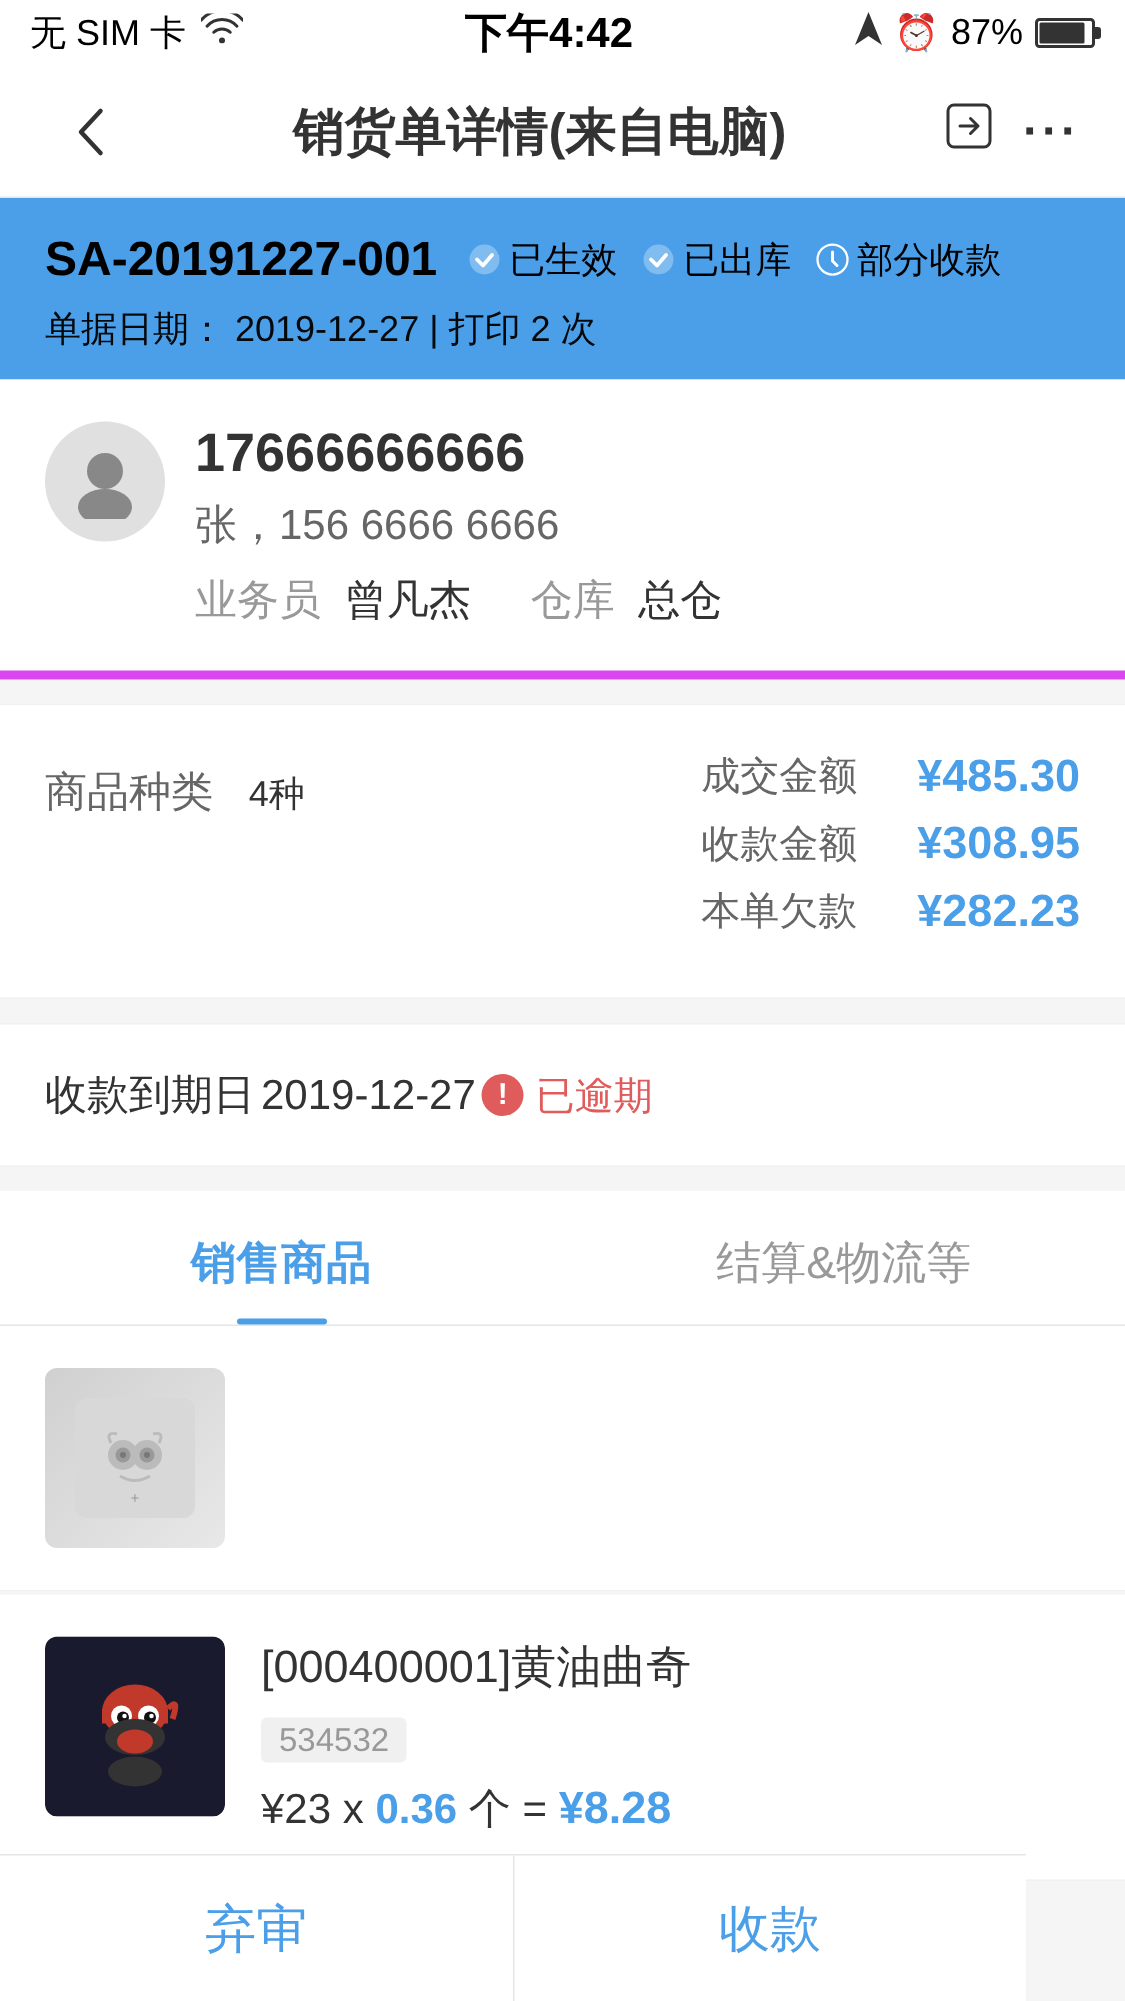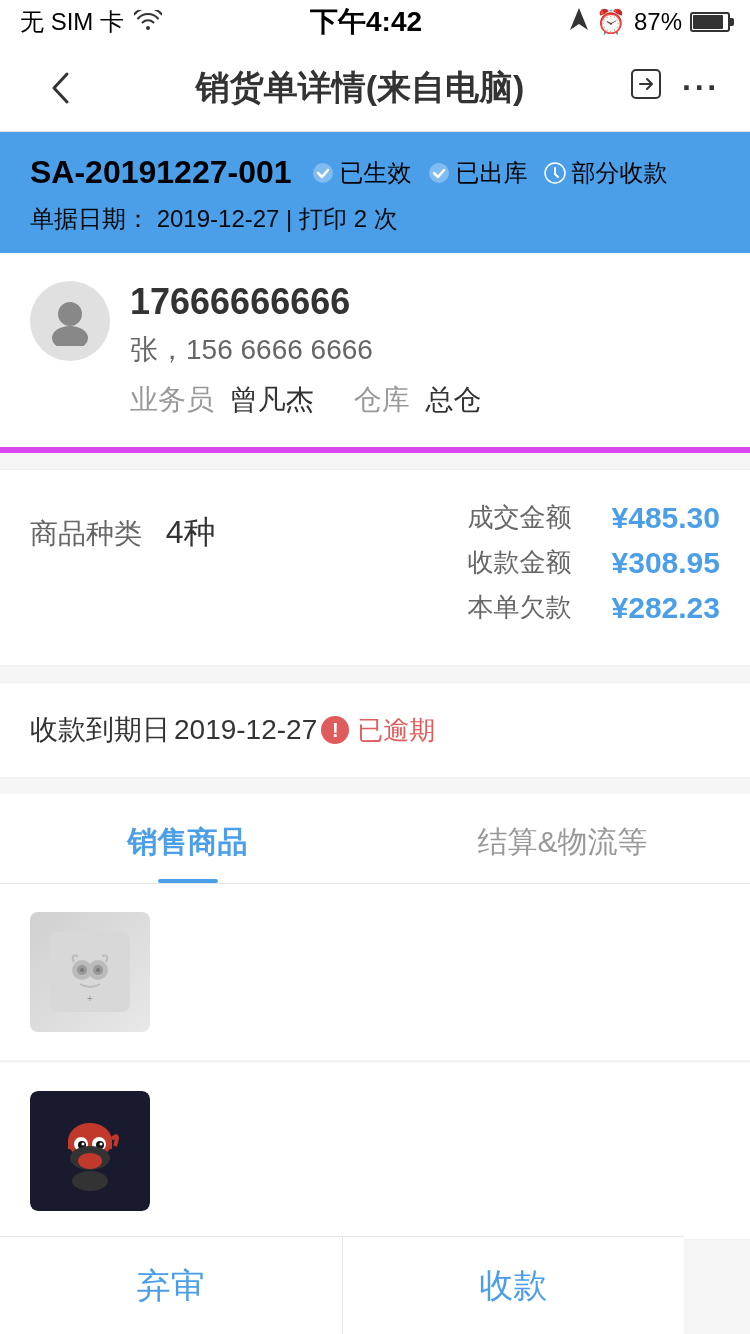--- a/index.html
+++ b/index.html
@@ -107,21 +107,21 @@
       margin-top: 16px;
       border-top: 1px solid #f0f0f0;
       border-bottom: 1px solid #f0f0f0;
     }
     .summary-row {
       display: flex;
       justify-content: space-between;
       align-items: flex-start;
     }
     .summary-left .summary-item { font-size: 28px; color: #666; line-height: 2; }
-    .summary-item-val { font-size: 32px; color: #333; font-weight: 500; }
+    .summary-item-val { font-size: 24px; color: #333; font-weight: 500; }
     .summary-right { text-align: right; }
     .amount-row {
       display: flex; justify-content: space-between; align-items: center;
       margin-bottom: 10px; gap: 40px;
     }
     .amount-label { font-size: 26px; color: #666; }
     .amount-value { font-size: 30px; color: #4a9fe8; font-weight: 700; }
 
     
     .due-section {
@@ -421,20 +421,32 @@
           <ellipse cx="45" cy="52" rx="20" ry="12" fill="#333"></ellipse>
 
           <ellipse cx="45" cy="55" rx="12" ry="8" fill="#c0392b"></ellipse>
 
           <ellipse cx="45" cy="75" rx="18" ry="10" fill="#333"></ellipse>
 
           <path d="M67 33 Q75 25 70 40" stroke="#c0392b" stroke-width="4" fill="none"></path>
         </svg>
       </div>
     </div>
+    <div class="product-info">
+      <div class="product-name">[000400001]黄油曲奇</div>
+      <div class="product-tag">534532</div>
+      <div class="product-price">
+        <span>¥23</span>
+        <span> x </span>
+        <span class="price-highlight">0.36</span>
+        <span>个</span>
+        <span> = </span>
+        <span class="price-total">¥8.28</span>
+      </div>
+    </div>
   </div>
 </div>
 
 <div style="height: 98px;"></div>
 
 <div class="bottom-bar">
   <div class="bottom-btn secondary">
     <span>弃审</span>
   </div>
   <div class="bottom-btn primary">

